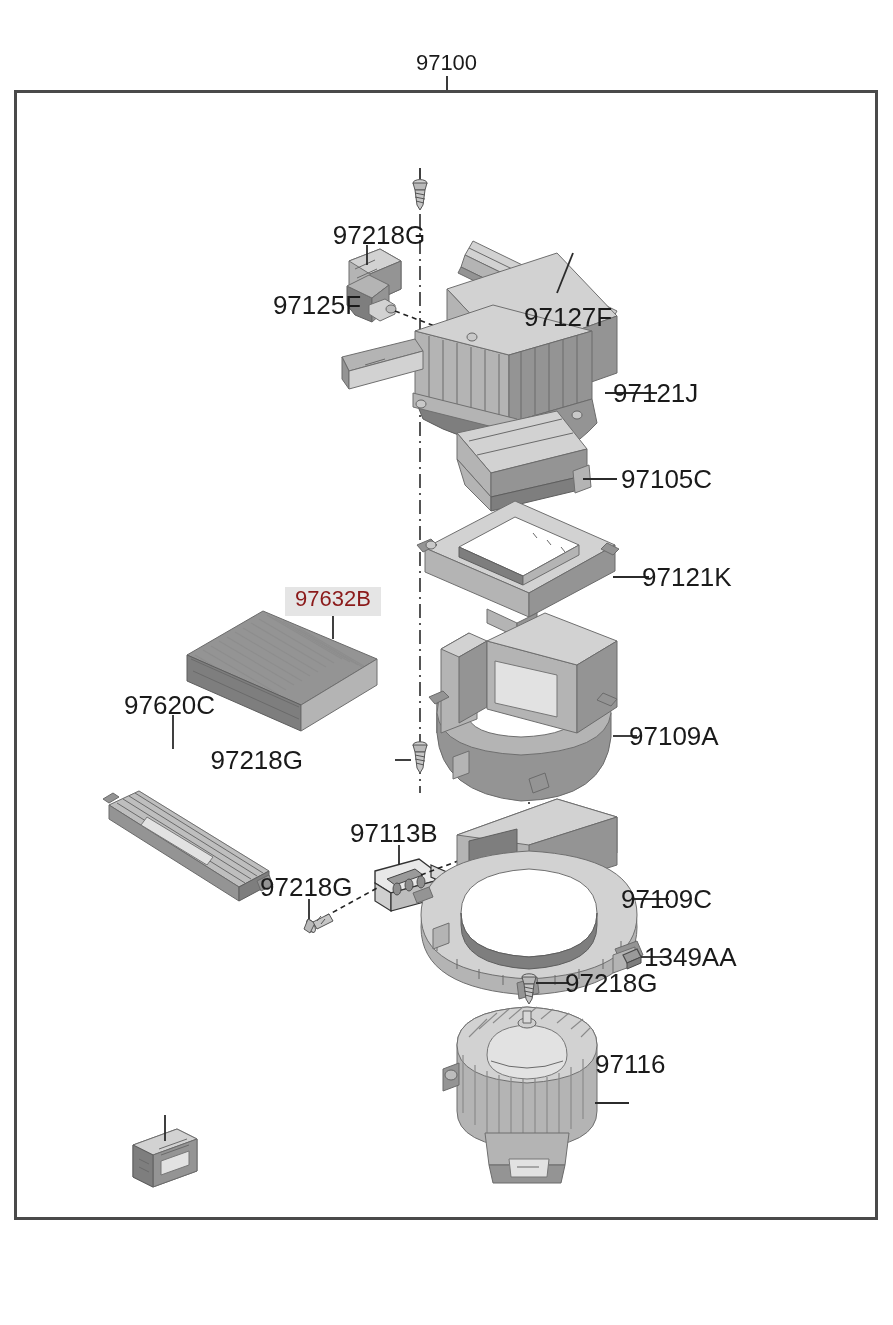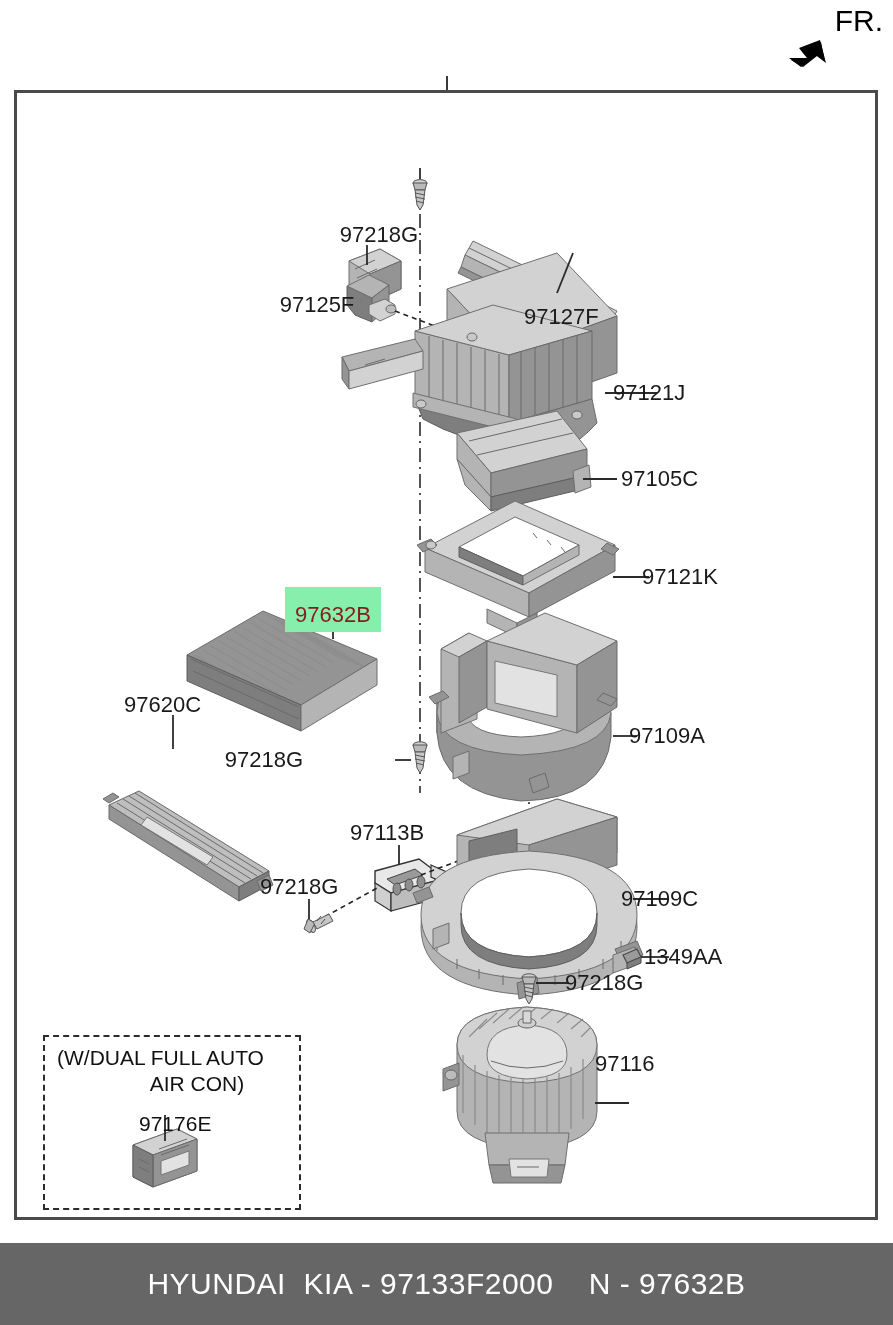--- a/index.html
+++ b/index.html
@@ -29,25 +29,25 @@
   
   .footer{
     position:absolute;left:0;top:1243px;width:893px;height:82px;
     background:#666666;display:flex;align-items:center;justify-content:center;
   }
   .footer-text{
     color:#ffffff;font-size:30px;letter-spacing:0.5px;white-space:pre;
   }
 
   
-  .lbl{position:absolute;font-size:22px;color:#1a1a1a;white-space:nowrap;line-height:24px;}
+  .lbl{position:absolute;font-size:26px;color:#1a1a1a;white-space:nowrap;line-height:24px;}
 
   .hl{
-    position:absolute;background:#86efac;color:#8B1A1A;font-size:22px;
-    padding:16px 10px 5px 10px;white-space:nowrap;line-height:24px;
+    position:absolute;background:#e5e5e5;color:#8B1A1A;font-size:22px;
+    padding:0 10px 5px 10px;white-space:nowrap;line-height:24px;
   }
 
   .dashbox{
     position:absolute;border:2px dashed #2b2b2b;box-sizing:border-box;
   }
   .dashcap{position:absolute;font-size:21px;color:#111;line-height:26px;white-space:nowrap;}
 
   svg.art{position:absolute;left:0;top:0;overflow:visible;}
   .centerline{stroke:#2b2b2b;stroke-width:1.6;fill:none;stroke-dasharray:14 5 2 5;}
   .dashlead{stroke:#222;stroke-width:1.6;fill:none;stroke-dasharray:5 4;}
@@ -59,28 +59,24 @@
   .p-dd{fill:#7e7e7e;stroke:#5e5e5e;stroke-width:1;}
   .p-xl{fill:#e2e2e2;stroke:#777;stroke-width:1;}
   .ln{stroke:#6a6a6a;stroke-width:1;fill:none;}
   .ln-d{stroke:#555;stroke-width:1;fill:none;}
 </style>
 </head>
 <body>
 
 <div id="page">
 
-  <div class="fr-wrap">
-    <div class="fr-text">FR.</div>
-    <svg class="fr-arrow" viewBox="0 0 52 30">
-      <path d="M4 22 L22 22 L14 12 L34 4 L38 24 L30 18 L16 29 Z" fill="#000"></path>
-      <path d="M2 20 L20 20 L12 10 L33 2 L39 25 L29 17 L14 29 Z" fill="#000"></path>
-    </svg>
+
+  <div class="top-label">
+    <span>97100</span>
   </div>
-
   <div class="top-leader"></div>
 
   <div class="frame">
 
     <svg class="art" width="858" height="1124" viewBox="0 0 858 1124">
 
       <path class="centerline" d="M403 95 L403 700"></path>
 
       <path class="centerline" d="M512 690 L512 900"></path>
 
@@ -455,25 +451,17 @@
     <div class="lbl" style="left:243px;top:782px;">97218G</div>
 
     <div class="lbl" style="left:604px;top:794px;text-align:right;">97109C</div>
 
     <div class="lbl" style="left:627px;top:852px;">1349AA</div>
 
     <div class="lbl" style="left:548px;top:878px;">97218G</div>
 
     <div class="lbl" style="left:578px;top:959px;">97116</div>
 
-    <div class="dashbox" style="left:26px;top:942px;width:258px;height:175px;">
-      <div class="dashcap" style="left:12px;top:8px;">(W/DUAL FULL AUTO</div>
-      <div class="dashcap" style="left:152px;top:34px;transform:translateX(-50%);">AIR CON)</div>
-      <div class="dashcap" style="left:94px;top:74px;">97176E</div>
-    </div>
 
   </div>
 
-  <div class="footer">
-    <div class="footer-text">HYUNDAI  KIA - 97133F2000    N - 97632B</div>
-  </div>
 
 </div>
 
 </body></html>

